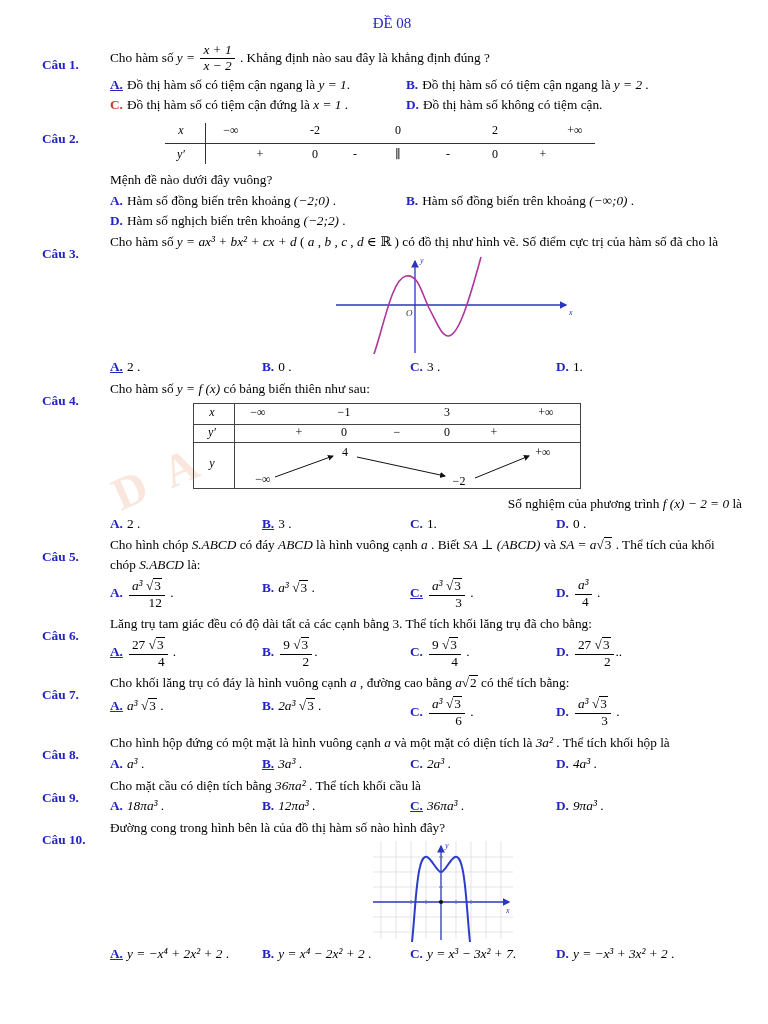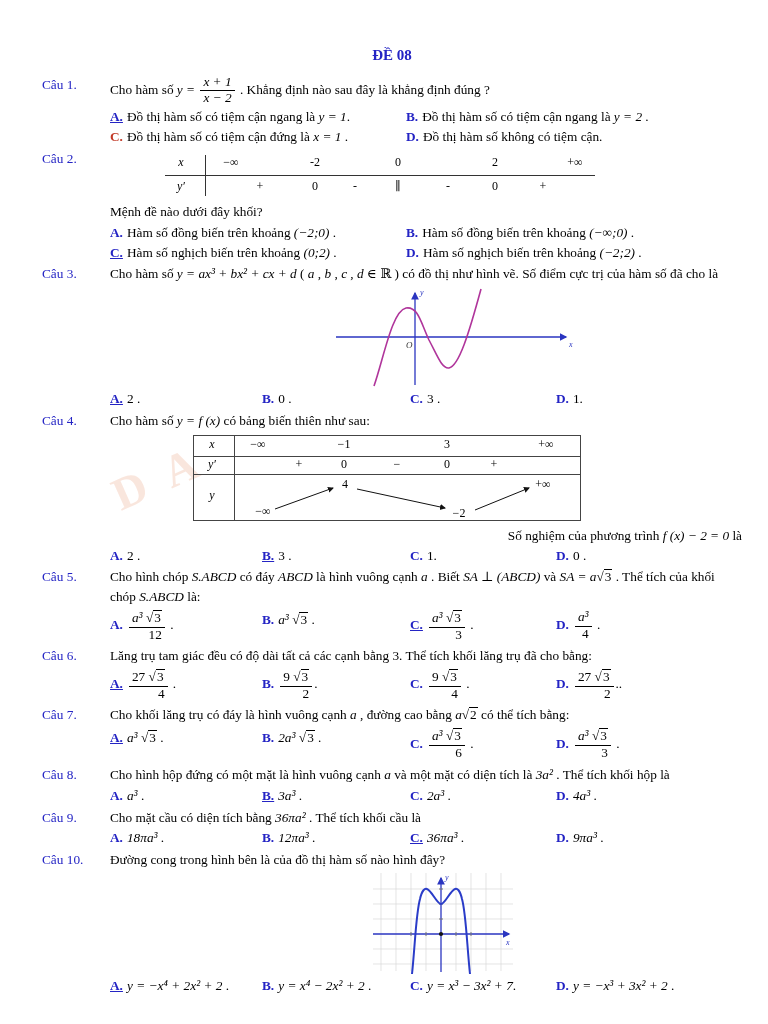--- a/index.html
+++ b/index.html
@@ -1,21 +1,21 @@
 <!DOCTYPE html>
 <html style="--blue: #2424c4; --red: #c23a28; --mag: #b0359b; --cblue: #2a3cc8; --ax: #2a35c0; --grid: #d9d9d9; --wm: #f0b9a0;"><head>
 <meta charset="utf-8">
 <style>
   html,body{margin:0;padding:0;background:#fff;}
   .page{position:relative;width:768px;height:1024px;overflow:hidden;background:#fff;
         font-family:"Liberation Serif","DejaVu Serif",serif;font-size:13.3px;color:#000;
         padding:12px 26px 0 42px;box-sizing:border-box;line-height:1.5;}
-  .title{text-align:center;font-weight:bold;font-size:15px;color:var(--blue);margin-bottom:8px;margin-top:32px;}
+  .title{text-align:center;font-weight:normal;font-size:15px;color:var(--blue);margin-bottom:8px;}
   .q{display:flex;margin-bottom:1px;}
-  .qlab{flex:none;width:68px;font-weight:normal;color:var(--blue);}
+  .qlab{flex:none;width:68px;font-weight:bold;color:var(--blue);margin-top:12px;}
   .qbody{flex:1;max-width:632px;}
   .stem{margin-bottom:1px;}
   .opts{display:grid;margin-bottom:1px;}
   .opts2{grid-template-columns:296px 1fr;}
   .opts4{grid-template-columns:152px 148px 146px 1fr;}
   .opt{white-space:nowrap;}
   .optrow-tall .opt{margin:2px 0;}
   .ol{color:var(--blue);font-weight:bold;margin-right:4px;}
   .ol.u{text-decoration:underline;}
   .ol.red{color:var(--red);}
@@ -90,25 +90,24 @@
         <span class="st r1" style="left:410px">+∞</span>
         <span class="st r2 mi" style="left:16px">y′</span>
         <span class="st r2" style="left:95px">+</span>
         <span class="st r2" style="left:150px">0</span>
         <span class="st r2" style="left:190px">-</span>
         <span class="st r2" style="left:233px">∥</span>
         <span class="st r2" style="left:283px">-</span>
         <span class="st r2" style="left:330px">0</span>
         <span class="st r2" style="left:378px">+</span>
       </div>
-      <div class="stem"><span class="rm">Mệnh đề nào dưới đây khối?</span></div>
+      <div class="stem"><span class="rm">Mệnh đề nào dưới đây vuông?</span></div>
       <div class="opts opts2">
         <span class="opt"><b class="ol">A.</b><span><span class="rm">Hàm số đồng biến trên khoảng </span><span class="mi">(−2;0)</span><span class="rm"> .</span></span></span>
         <span class="opt"><b class="ol">B.</b><span><span class="rm">Hàm số đồng biến trên khoảng </span><span class="mi">(−∞;0)</span><span class="rm"> .</span></span></span>
-        <span class="opt"><b class="ol u">C.</b><span><span class="rm">Hàm số nghịch biến trên khoảng </span><span class="mi">(0;2)</span><span class="rm"> .</span></span></span>
         <span class="opt"><b class="ol">D.</b><span><span class="rm">Hàm số nghịch biến trên khoảng </span><span class="mi">(−2;2)</span><span class="rm"> .</span></span></span>
       </div>
     </div>
   </div>
 
   <div class="q">
     <span class="qlab">Câu 3.</span>
     <div class="qbody">
       <div class="stem"><span class="rm">Cho hàm số </span><span class="mi">y = ax³ + bx² + cx + d</span><span class="rm"> ( </span><span class="mi">a</span><span class="rm"> , </span><span class="mi">b</span><span class="rm"> , </span><span class="mi">c</span><span class="rm"> , </span><span class="mi">d</span><span class="rm"> ∈ ℝ ) có đồ thị như hình vẽ. Số điểm cực trị của hàm số đã cho là</span></div>
       <svg class="fig fig-cubic" width="250" height="104" viewBox="0 0 250 104">

